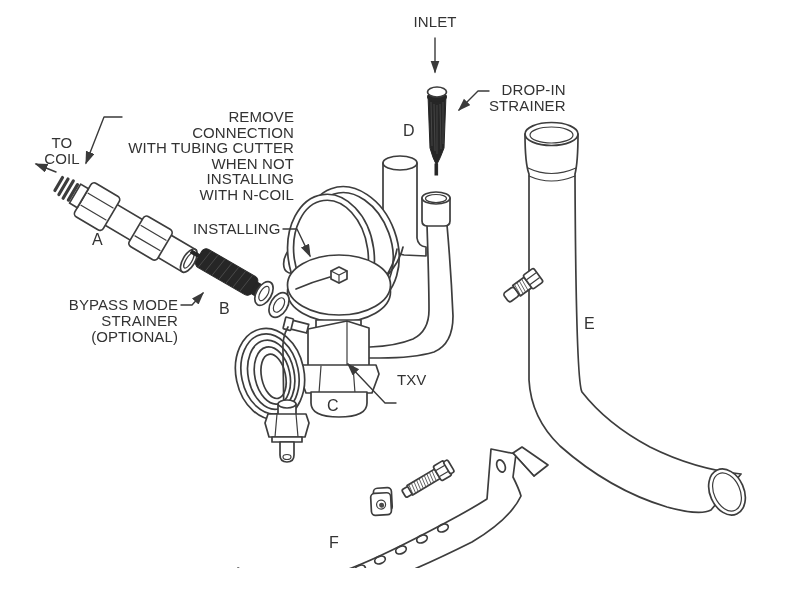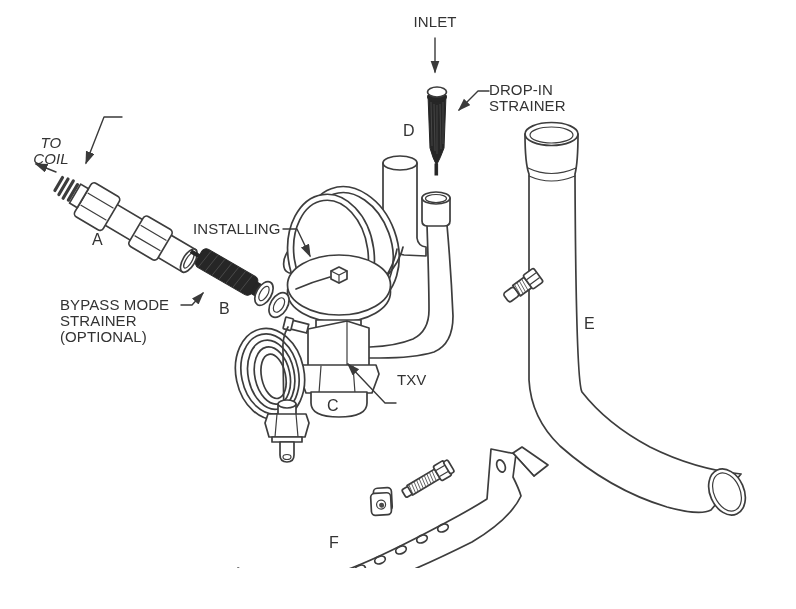--- a/index.html
+++ b/index.html
@@ -3,21 +3,21 @@
 <meta charset="utf-8">
 <style>
   html,body{margin:0;padding:0;background:#fff;}
   .stage{
     position:relative;width:796px;height:568px;background:#fff;overflow:hidden;
     font-family:"Liberation Sans","DejaVu Sans",sans-serif;
   }
   .stage svg{position:absolute;left:0;top:0;}
   .lbl{
     position:absolute;color:#333;font-size:15px;line-height:15.5px;
-    white-space:pre-line;letter-spacing:0.1px;
+    white-space:pre-line;letter-spacing:0.1px;text-align:right;
   }
   .lbl.center{text-align:center;}
   .lbl.right{}
   .letter{
     position:absolute;color:#333;font-size:16px;line-height:16px;letter-spacing:0.2px;
   }
   .ln{fill:none;stroke:#3d3d3d;stroke-width:1.7;stroke-linecap:round;stroke-linejoin:round;}
   .thin{fill:none;stroke:#3d3d3d;stroke-width:1.2;stroke-linecap:round;}
   .wh{fill:#ffffff;stroke:#3d3d3d;stroke-width:1.7;stroke-linejoin:round;}
   .dk{fill:#262626;stroke:#262626;stroke-width:1;}
@@ -223,23 +223,27 @@
     <circle cx="-1" cy="1.5" r="4.5" class="thin"></circle>
     <circle cx="-0.5" cy="2.2" r="2.5" fill="#4a4a4a"></circle>
   </g>
 </svg>
 
 <div class="lbl center" style="left:407px;top:14px;width:56px;">INLET</div>
 
 <div class="lbl" style="left:489px;top:82px;">DROP-IN
 STRAINER</div>
 
-<div class="lbl center" style="left:29px;top:135px;width:44px;font-style:italic;">TO
+<div class="lbl center" style="left:40px;top:135px;width:44px;">TO
 COIL</div>
 
+<div class="lbl" style="left:124px;top:109px;width:170px;">REMOVE CONNECTION
+WITH TUBING CUTTER
+WHEN NOT INSTALLING
+WITH N-COIL</div>
 
 <div class="lbl" style="left:193px;top:221px;">INSTALLING</div>
 
 <div class="lbl right" style="left:60px;top:297px;width:118px;line-height:16px;">BYPASS MODE
 STRAINER
 (OPTIONAL)</div>
 
 <div class="lbl" style="left:397px;top:372px;">TXV</div>
 
 <div class="letter" style="left:92px;top:232px;">A</div>

